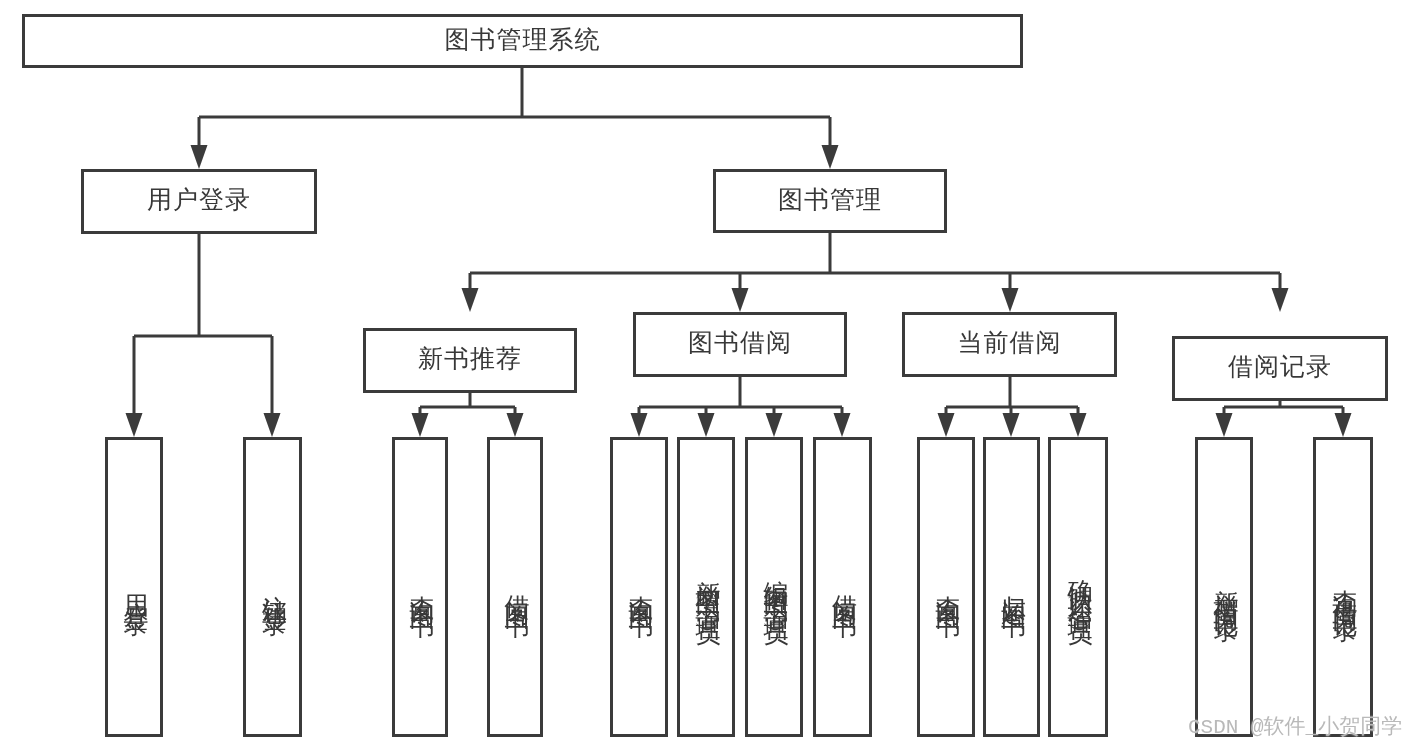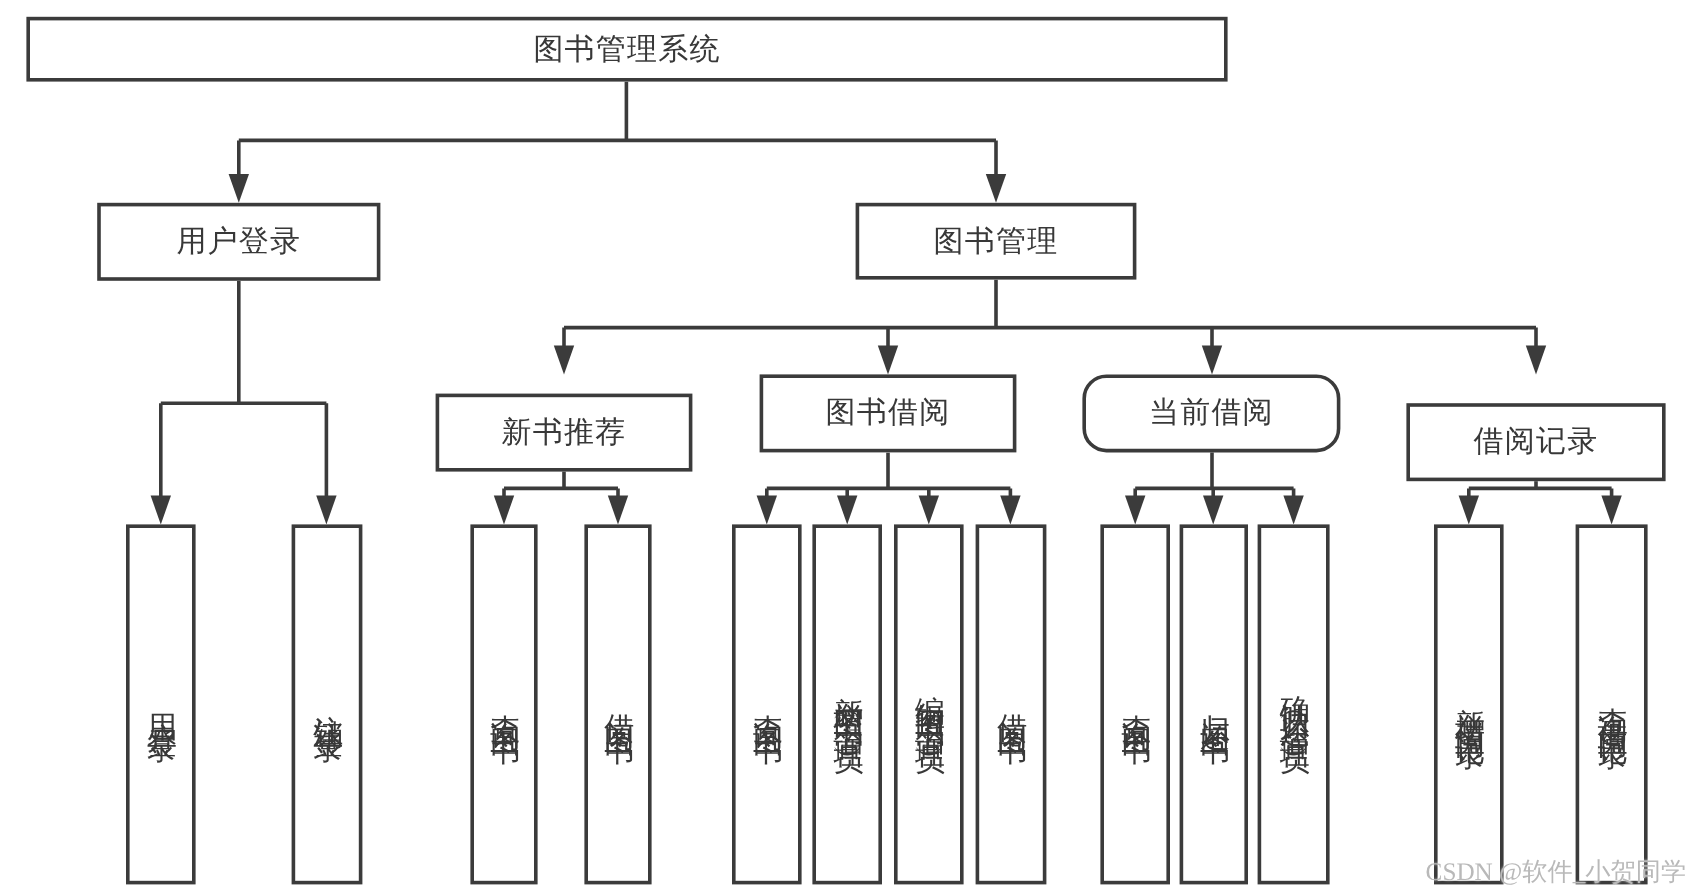--- a/index.html
+++ b/index.html
@@ -2,21 +2,21 @@
 <html><head>
 <meta charset="utf-8">
 <style>
   * { margin: 0; padding: 0; box-sizing: border-box; }
   html, body { background: #ffffff; }
   .canvas {
     position: relative;
     width: 1405px;
     height: 747px;
     background: #ffffff;
-    font-family: Liberation Serif, serif;
+    font-family: Liberation Mono, monospace;
     overflow: hidden;
   }
   .wires {
     position: absolute;
     left: 0; top: 0;
     width: 1405px; height: 747px;
     z-index: 1;
   }
   .node {
     position: absolute;
@@ -108,21 +108,21 @@
   <div class="node h" style="left:713px; top:169px; width:234px; height:64px;">
     <span class="lbl">图书管理</span>
   </div>
 
   <div class="node h" style="left:363px; top:312px; width:214px; height:65px;margin-top:16px;">
     <span class="lbl">新书推荐</span>
   </div>
   <div class="node h" style="left:633px; top:312px; width:214px; height:65px;">
     <span class="lbl">图书借阅</span>
   </div>
-  <div class="node h" style="left:902px; top:312px; width:215px; height:65px;border-radius:20px;">
+  <div class="node h" style="left:902px; top:312px; width:215px; height:65px;">
     <span class="lbl">当前借阅</span>
   </div>
   <div class="node h" style="left:1172px; top:312px; width:216px; height:65px;margin-top:24px;">
     <span class="lbl">借阅记录</span>
   </div>
 
   <div class="node v" style="left:105px; top:437px; width:58px; height:300px;">
     <span class="lbl">用户登录</span>
   </div>
   <div class="node v" style="left:243px; top:437px; width:59px; height:300px;">

